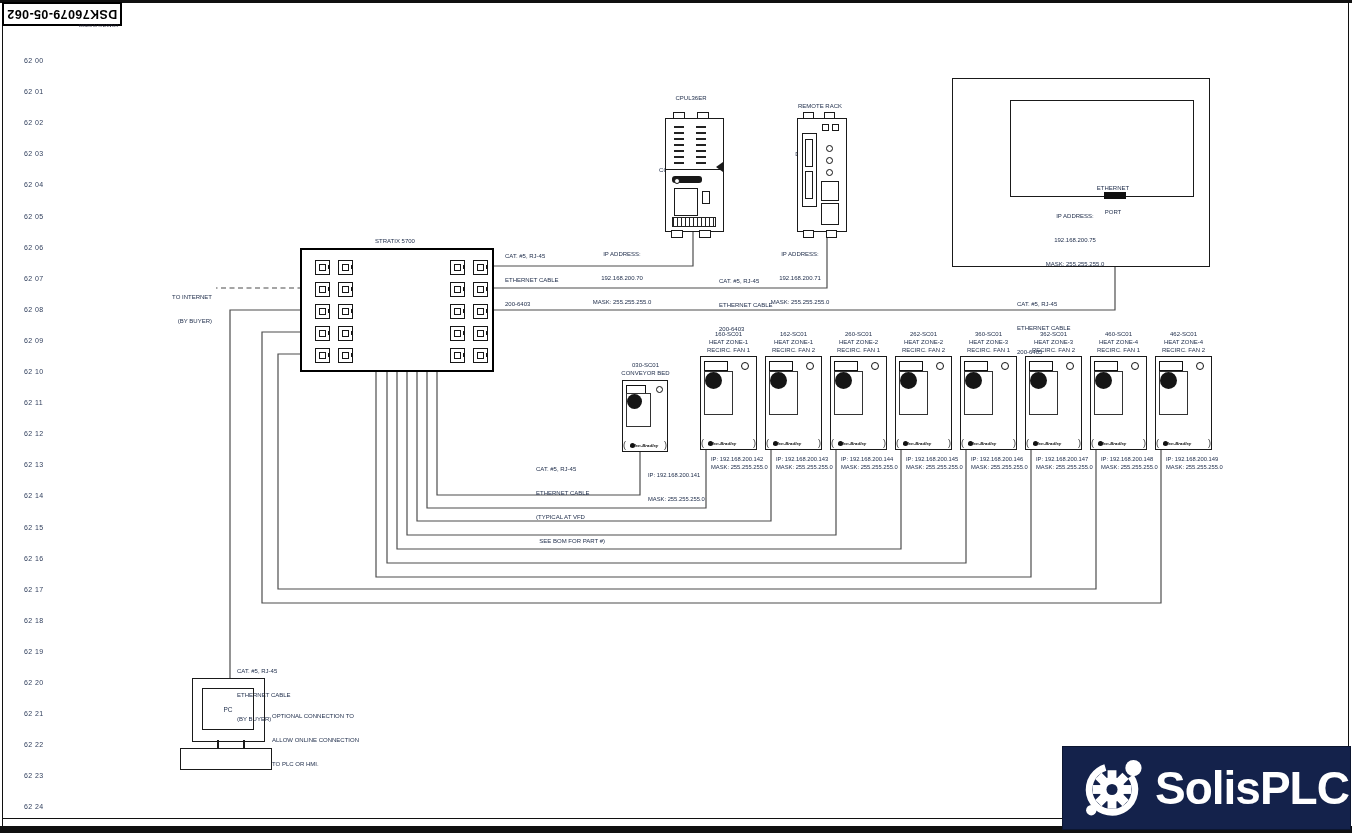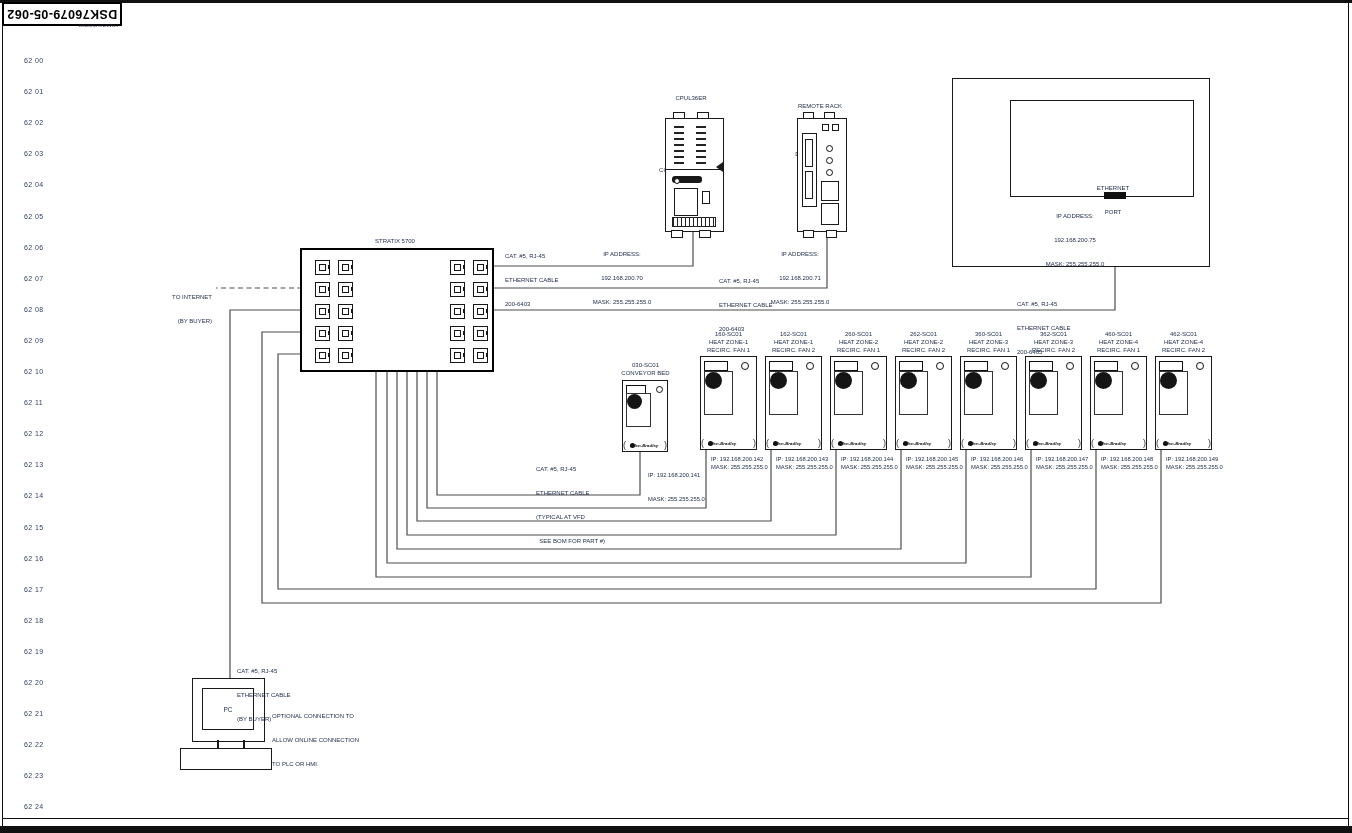--- a/index.html
+++ b/index.html
@@ -416,20 +416,40 @@
 
   <div id="pcmon">
     <div id="pcscr">
         <span>PC</span>
       </div>
   </div>
   <div class="pcleg" style="left:217px"></div>
   <div class="pcleg" style="left:243px"></div>
   <div id="pcbase"></div>
 
+  <div id="logo" style="background: rgb(20, 34, 75);">
+    <svg viewBox="0 0 100 100" style="width:74px;height:74px;margin-left:12px">
+      <circle cx="50" cy="52" r="31" fill="none" stroke="#fff" stroke-width="9" stroke-dasharray="155 42" transform="rotate(-35 50 52)"></circle>
+      <circle cx="79" cy="23" r="11" fill="#fff"></circle>
+      <circle cx="22" cy="80" r="7" fill="#fff"></circle>
+      <g fill="#fff">
+        <rect x="44" y="26" width="12" height="12" transform="rotate(0 50 52)"></rect>
+        <rect x="44" y="26" width="12" height="12" transform="rotate(45 50 52)"></rect>
+        <rect x="44" y="26" width="12" height="12" transform="rotate(90 50 52)"></rect>
+        <rect x="44" y="26" width="12" height="12" transform="rotate(135 50 52)"></rect>
+        <rect x="44" y="26" width="12" height="12" transform="rotate(180 50 52)"></rect>
+        <rect x="44" y="26" width="12" height="12" transform="rotate(225 50 52)"></rect>
+        <rect x="44" y="26" width="12" height="12" transform="rotate(270 50 52)"></rect>
+        <rect x="44" y="26" width="12" height="12" transform="rotate(315 50 52)"></rect>
+        <circle cx="50" cy="52" r="17"></circle>
+      </g>
+      <circle cx="50" cy="52" r="7.5" fill="#14224b"></circle>
+    </svg>
+    <span class="ltext">SolisPLC</span>
+  </div>
 
 <div class="lnum" style="top: 57px;">62 00</div>
     <div class="lnum" style="top: 88.1px;">62 01</div>
     <div class="lnum" style="top: 119.2px;">62 02</div>
     <div class="lnum" style="top: 150.3px;">62 03</div>
     <div class="lnum" style="top: 181.4px;">62 04</div>
     <div class="lnum" style="top: 212.5px;">62 05</div>
     <div class="lnum" style="top: 243.6px;">62 06</div>
     <div class="lnum" style="top: 274.7px;">62 07</div>
     <div class="lnum" style="top: 305.8px;">62 08</div>

